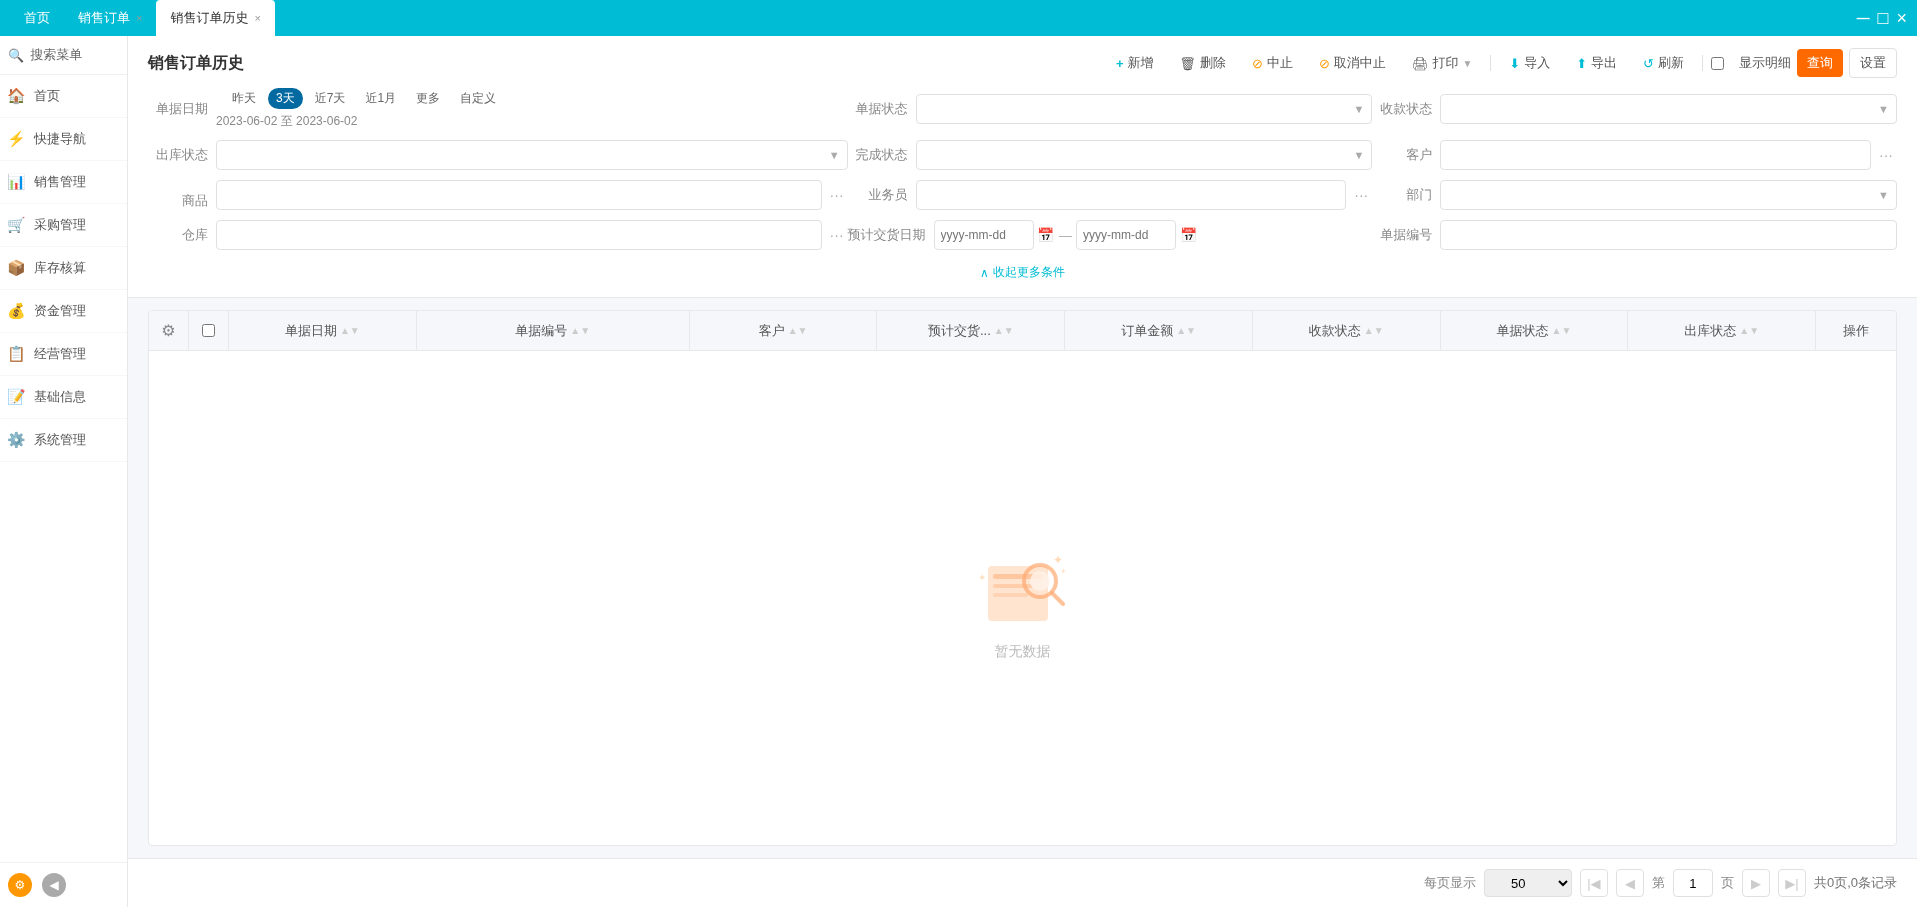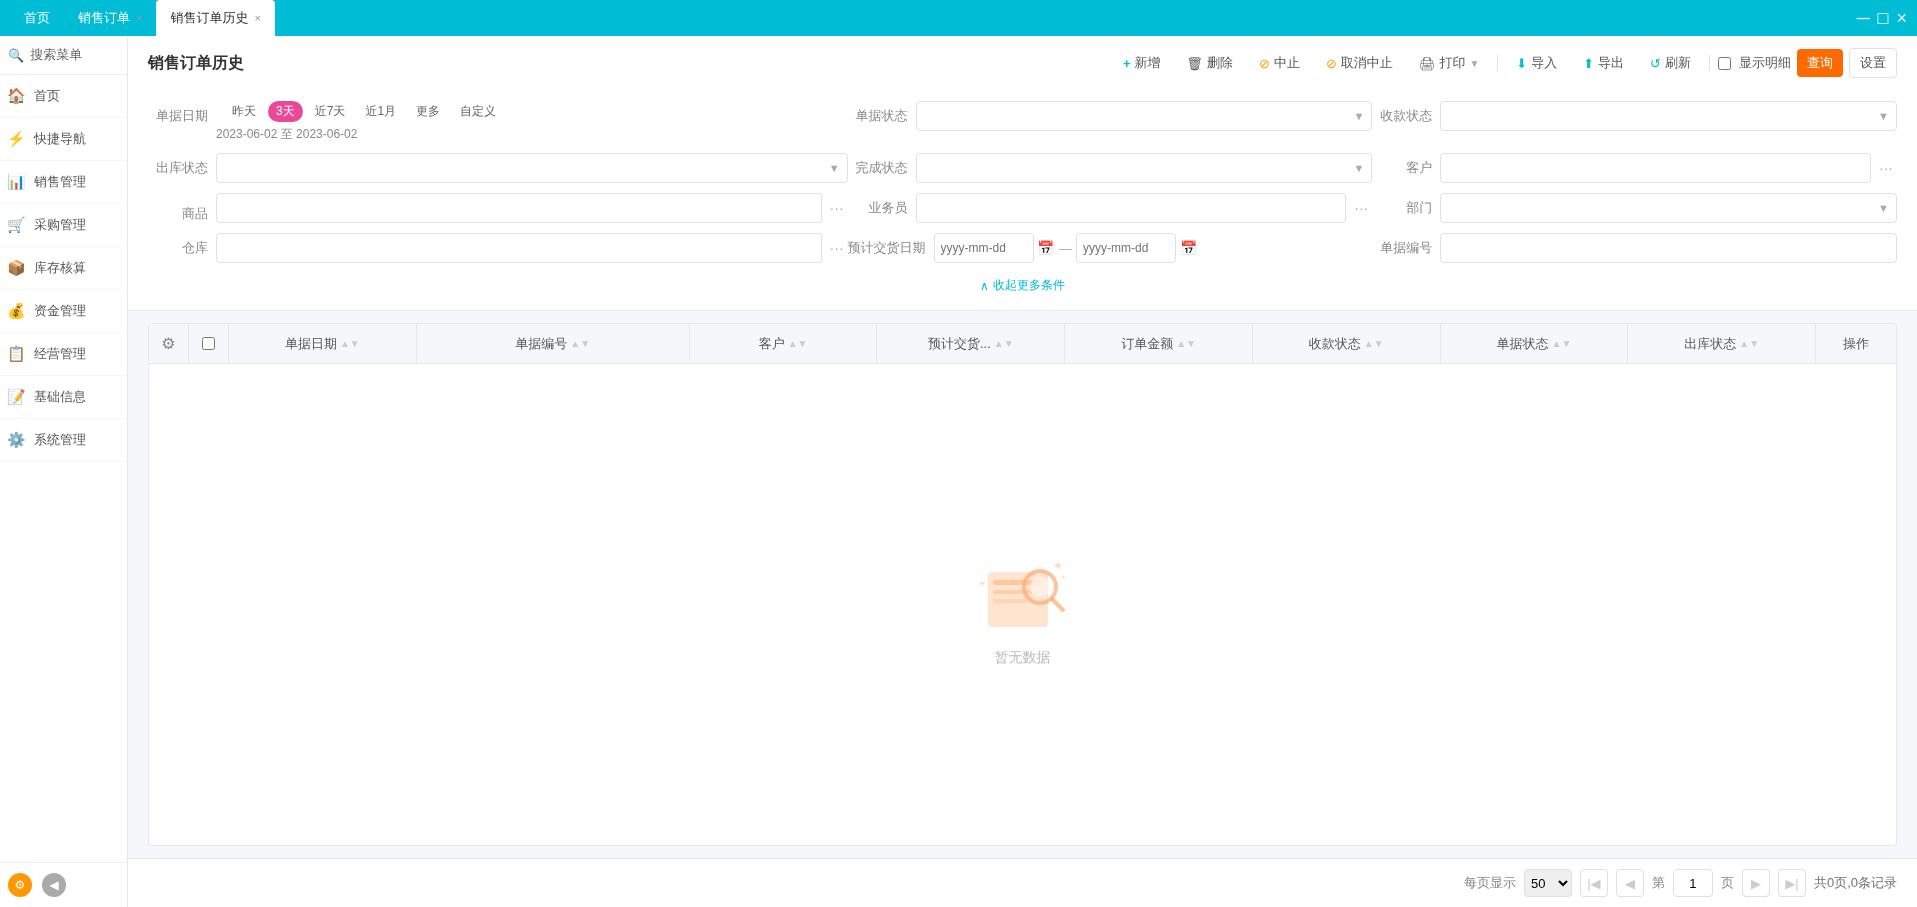--- a/index.html
+++ b/index.html
@@ -26,37 +26,37 @@
     .sidebar-bottom-icon { width: 24px; height: 24px; background: #ff9800; border-radius: 50%; display: flex; align-items: center; justify-content: center; color: #fff; font-size: 12px; cursor: pointer; }
 
     
     .content { flex: 1; display: flex; flex-direction: column; overflow: hidden; background: #f5f7fa; }
     .page-title-row { display: flex; align-items: center; justify-content: space-between; margin-bottom: 10px; }
     .page-title { font-size: 16px; font-weight: bold; color: #333; }
     .toolbar { display: flex; align-items: center; gap: 6px; }
     .toolbar-btn { display: flex; align-items: center; gap: 4px; padding: 5px 10px; border: none; background: none; cursor: pointer; color: #555; font-size: 13px; border-radius: 4px; }
     .toolbar-btn.primary { background: #ff6a00; color: #fff; border-radius: 4px; }
     .toolbar-divider { width: 1px; height: 16px; background: #e0e0e0; margin: 0 2px; }
-    .display-detail { display: flex; align-items: center; gap: 8px; font-size: 13px; color: #555; }
+    .display-detail { display: flex; align-items: center; gap: 15px; font-size: 13px; color: #555; }
     .display-detail input[type=checkbox] { cursor: pointer; }
 
     
     .filter-area { background: #fff; padding: 12px 20px; border-bottom: 1px solid #e8e8e8; flex-shrink: 0; }
     .filter-row { display: flex; align-items: center; gap: 0; margin-bottom: 10px; }
     .filter-row:last-child { margin-bottom: 0; }
     .filter-item { display: flex; align-items: center; gap: 8px; flex: 1; min-width: 0; }
     .filter-label { color: #888; font-size: 13px; white-space: nowrap; min-width: 60px; text-align: right; }
     .filter-control { flex: 1; min-width: 0; }
     .filter-input { width: 100%; height: 30px; border: 1px solid #e0e0e0; border-radius: 4px; padding: 0 8px; font-size: 13px; outline: none; background: #fff; }
     .filter-select { width: 100%; height: 30px; border: 1px solid #e0e0e0; border-radius: 4px; padding: 0 8px; font-size: 13px; outline: none; background: #fff; appearance: none; cursor: pointer; display: flex; align-items: center; justify-content: space-between; position: relative; }
     .select-wrapper { position: relative; width: 100%; }
     .select-wrapper .chevron { position: absolute; right: 8px; top: 50%; transform: translateY(-50%); color: #aaa; font-size: 11px; pointer-events: none; }
     .date-quick { display: flex; align-items: center; gap: 4px; margin-left: 8px; }
-    .date-quick-btn { padding: 2px 8px; border-radius: 12px; border: none; background: none; cursor: pointer; font-size: 12px; color: #666; margin-top: 13px; }
-    .date-quick-btn.active { background: #ec4899; color: #fff; border-radius: 12px; }
+    .date-quick-btn { padding: 2px 8px; border-radius: 12px; border: none; background: none; cursor: pointer; font-size: 12px; color: #666; }
+    .date-quick-btn.active { background: #0369a1; color: #fff; border-radius: 12px; }
     .date-range-text { font-size: 12px; color: #888; margin-top: 2px; }
     .date-input-group { display: flex; align-items: center; gap: 4px; }
     .date-input-group input { width: 110px; height: 30px; border: 1px solid #e0e0e0; border-radius: 4px; padding: 0 6px; font-size: 12px; outline: none; }
     .date-input-group .cal-icon { color: #aaa; font-size: 14px; }
     .date-separator { color: #aaa; font-size: 13px; }
     .ellipsis-btn { color: #aaa; cursor: pointer; font-size: 14px; padding: 0 4px; }
     .collapse-row { display: flex; align-items: center; justify-content: center; padding: 4px 0; }
     .collapse-btn { display: flex; align-items: center; gap: 4px; color: #00bcd4; font-size: 12px; cursor: pointer; }
 
     
@@ -66,21 +66,21 @@
     .th { display: flex; align-items: center; justify-content: center; padding: 0 8px; font-size: 13px; color: #555; font-weight: 500; border-right: 1px solid #e8e8e8; height: 100%; gap: 3px; white-space: nowrap; }
     .th:last-child { border-right: none; }
     .sort-icon { color: #ccc; font-size: 10px; display: flex; flex-direction: column; line-height: 1; gap: 1px; }
     .table-body { flex: 1; display: flex; align-items: center; justify-content: center; }
     .empty-state { display: flex; flex-direction: column; align-items: center; gap: 12px; }
     .empty-text { color: #bbb; font-size: 14px; }
 
     
     .pagination { background: #fff; border-top: 1px solid #e8e8e8; padding: 10px 20px; display: flex; align-items: center; justify-content: flex-end; gap: 8px; flex-shrink: 0; font-size: 13px; color: #555; }
     .page-size-label { color: #888; }
-    .page-size-select { height: 28px; border: 1px solid #e0e0e0; border-radius: 4px; padding: 0 2px; font-size: 13px; outline: none; cursor: pointer; }
+    .page-size-select { height: 28px; border: 1px solid #e0e0e0; border-radius: 4px; padding: 0 22px; font-size: 13px; outline: none; cursor: pointer; }
     .page-nav-btn { width: 28px; height: 28px; border: 1px solid #e0e0e0; border-radius: 4px; background: #fff; cursor: pointer; display: flex; align-items: center; justify-content: center; font-size: 13px; color: #555; }
     .page-nav-btn.disabled { color: #ccc; cursor: not-allowed; }
     .page-input { width: 40px; height: 28px; border: 1px solid #e0e0e0; border-radius: 4px; text-align: center; font-size: 13px; outline: none; }
     .total-info { color: #737373; }
 
     
     .gear-btn { width: 32px; height: 32px; display: flex; align-items: center; justify-content: center; cursor: pointer; color: #888; font-size: 16px; border-radius: 4px; }
     .checkbox-col { width: 40px; min-width: 40px; display: flex; align-items: center; justify-content: center; }
   </style>
 </head>

